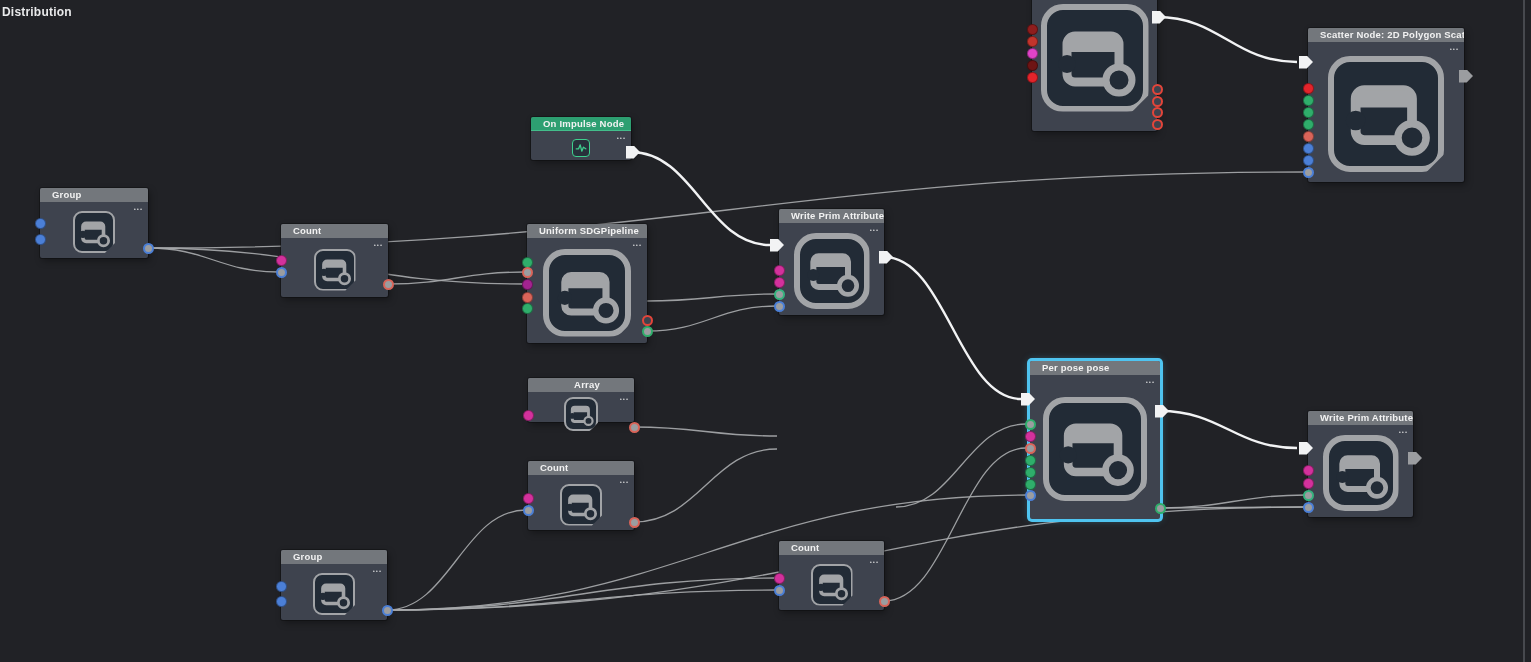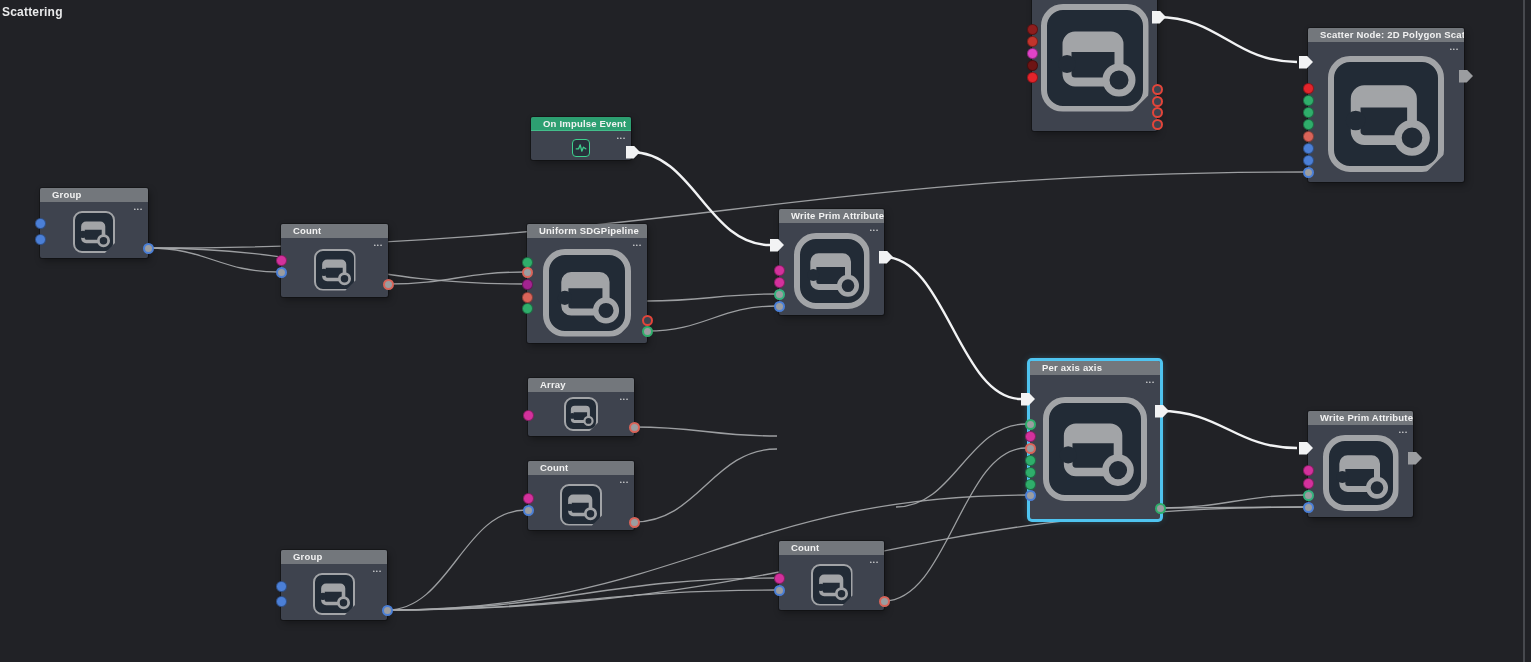--- a/index.html
+++ b/index.html
@@ -31,21 +31,21 @@
   .icon-box svg{position:absolute;left:0;top:0;width:100%;height:100%;}
   .pin{position:absolute;box-sizing:border-box;width:11px;height:11px;border-radius:50%;z-index:4;}
   .pin.exec{width:14px;height:13px;border-radius:0;
         clip-path:polygon(0 0,55% 0,100% 50%,55% 100%,0 100%);}
   #divider{position:absolute;top:0;width:2px;height:662px;background:#47494e;z-index:4;}
 </style>
 </head>
 <body>
 
 <div id="stage">
-  <div id="graph-title">Scattering</div>
+  <div id="graph-title">Distribution</div>
   <svg id="wires" width="1531" height="662">
       <path d="M148,248 C206.95,248 220.05,272 279,272" class="wire data"></path>
       <path d="M148,248 C317.65,248 355.35,284 525,284" class="wire data"></path>
       <path d="M148,248 C669.1,248 784.9,172 1306,172" class="wire data"></path>
       <path d="M388,284 C449.65,284 463.35,272 525,272" class="wire data"></path>
       <path d="M631,152 C693.55,152 707.45,245 770,245" class="wire exec"></path>
       <path d="M647,331 C705.5,331 718.5,306 777,306" class="wire data"></path>
       <path d="M647,301 C705.5,301 718.5,294 777,294" class="wire data"></path>
       <path d="M884,257 C945.65,257 959.35,399 1021,399" class="wire exec"></path>
       <path d="M1157,17 C1220,17 1234,62 1297,62" class="wire exec"></path>
@@ -106,21 +106,21 @@
         </div>
         <div class="pin" style="top: 32.5px; left: -5.5px; background: rgb(47, 174, 107); border: 1px solid rgba(0, 0, 0, 0.35);"></div>
         <div class="pin" style="top: 42.5px; left: -5.5px; background: rgb(155, 157, 160); border: 2px solid rgb(217, 100, 89);"></div>
         <div class="pin" style="top: 54.5px; left: -5.5px; background: rgb(163, 35, 144); border: 1px solid rgba(0, 0, 0, 0.35);"></div>
         <div class="pin" style="top: 67.5px; left: -5.5px; background: rgb(217, 100, 89); border: 1px solid rgba(0, 0, 0, 0.35);"></div>
         <div class="pin" style="top: 78.5px; left: -5.5px; background: rgb(47, 174, 107); border: 1px solid rgba(0, 0, 0, 0.35);"></div>
         <div class="pin" style="top: 90.5px; right: -5.5px; background: rgb(62, 67, 78); border: 2.5px solid rgb(227, 69, 58);"></div>
         <div class="pin" style="top: 101.5px; right: -5.5px; background: rgb(155, 157, 160); border: 2px solid rgb(47, 174, 107);"></div>
       </div>
       <div class="node" style="left: 531px; top: 117px; width: 100px; height: 43px;">
-        <div class="node-header green">On Impulse Event</div>
+        <div class="node-header green">On Impulse Node</div>
         <div class="node-dots" style="top: 18px;">•••</div>
         <div class="icon-box impulse" style="height: 18px; width: 18px; left: 41px; top: 21.5px;">
           <svg viewBox="0 0 20 20">
             <polyline points="4,11 7,11 9,6 11,14 13,9 16,11" fill="none" stroke="#3ecf8e" stroke-width="1.6" stroke-linejoin="round" stroke-linecap="round"></polyline>
           </svg>
         </div>
         <div class="pin exec" style="top: 28.5px; right: -9px; background: rgb(242, 243, 244);"></div>
       </div>
       <div class="node" style="left: 779px; top: 209px; width: 105px; height: 106px;">
         <div class="node-header">Write Prim Attribute</div>
@@ -176,21 +176,21 @@
         <div class="pin" style="top: 66.5px; left: -5.5px; background: rgb(47, 174, 107); border: 1px solid rgba(0, 0, 0, 0.35);"></div>
         <div class="pin" style="top: 78.5px; left: -5.5px; background: rgb(47, 174, 107); border: 1px solid rgba(0, 0, 0, 0.35);"></div>
         <div class="pin" style="top: 90.5px; left: -5.5px; background: rgb(47, 174, 107); border: 1px solid rgba(0, 0, 0, 0.35);"></div>
         <div class="pin" style="top: 102.5px; left: -5.5px; background: rgb(217, 100, 89); border: 1px solid rgba(0, 0, 0, 0.35);"></div>
         <div class="pin" style="top: 114.5px; left: -5.5px; background: rgb(75, 127, 214); border: 1px solid rgba(0, 0, 0, 0.35);"></div>
         <div class="pin" style="top: 126.5px; left: -5.5px; background: rgb(75, 127, 214); border: 1px solid rgba(0, 0, 0, 0.35);"></div>
         <div class="pin" style="top: 138.5px; left: -5.5px; background: rgb(155, 157, 160); border: 2px solid rgb(75, 127, 214);"></div>
         <div class="pin exec" style="top: 41.5px; right: -9px; background: rgb(155, 157, 160);"></div>
       </div>
       <div class="node selected" style="left: 1030px; top: 361px; width: 130px; height: 158px;">
-        <div class="node-header">Per axis axis</div>
+        <div class="node-header">Per pose pose</div>
         <div class="node-dots" style="top: 18px;">•••</div>
         <div class="icon-box" style="height: 104px; width: 104px; left: 13px; top: 36px;">
           <svg viewBox="0 0 48 48" preserveAspectRatio="xMidYMid meet">
   <rect x="10" y="13" width="26" height="23" rx="4" fill="none" stroke="#a2a4a7" stroke-width="4.5"></rect>
   <path d="M10 17 q0-4 4-4 h18 q4 0 4 4 v4 h-26 z" fill="#a2a4a7"></path>
   <circle cx="10" cy="27" r="4.5" fill="#222b36"></circle>
   <circle cx="36" cy="35" r="6.5" fill="#222b36" stroke="#a2a4a7" stroke-width="3.5"></circle>
 </svg>
         </div>
         <div class="pin exec" style="top: 31.5px; left: -9px; background: rgb(242, 243, 244);"></div>
@@ -215,21 +215,21 @@
   <circle cx="36" cy="35" r="6.5" fill="#222b36" stroke="#a2a4a7" stroke-width="3.5"></circle>
 </svg>
         </div>
         <div class="pin exec" style="top: 30.5px; left: -9px; background: rgb(242, 243, 244);"></div>
         <div class="pin" style="top: 53.5px; left: -5.5px; background: rgb(211, 49, 156); border: 1px solid rgba(0, 0, 0, 0.35);"></div>
         <div class="pin" style="top: 66.5px; left: -5.5px; background: rgb(211, 49, 156); border: 1px solid rgba(0, 0, 0, 0.35);"></div>
         <div class="pin" style="top: 78.5px; left: -5.5px; background: rgb(155, 157, 160); border: 2px solid rgb(53, 179, 126);"></div>
         <div class="pin" style="top: 90.5px; left: -5.5px; background: rgb(155, 157, 160); border: 2px solid rgb(75, 127, 214);"></div>
         <div class="pin exec" style="top: 40.5px; right: -9px; background: rgb(155, 157, 160);"></div>
       </div>
-      <div class="node" style="left: 528px; top: 378px; width: 106px; height: 58px;">
+      <div class="node" style="left: 528px; top: 378px; width: 106px; height: 44px; text-align: center;">
         <div class="node-header">Array</div>
         <div class="node-dots" style="top: 18px;">•••</div>
         <div class="icon-box small" style="height: 34px; width: 34px; left: 36px; top: 19px;">
           <svg viewBox="0 0 48 48" preserveAspectRatio="xMidYMid meet">
   <rect x="10" y="13" width="26" height="23" rx="4" fill="none" stroke="#a2a4a7" stroke-width="4.5"></rect>
   <path d="M10 17 q0-4 4-4 h18 q4 0 4 4 v4 h-26 z" fill="#a2a4a7"></path>
   <circle cx="10" cy="27" r="4.5" fill="#222b36"></circle>
   <circle cx="36" cy="35" r="6.5" fill="#222b36" stroke="#a2a4a7" stroke-width="3.5"></circle>
 </svg>
         </div>

